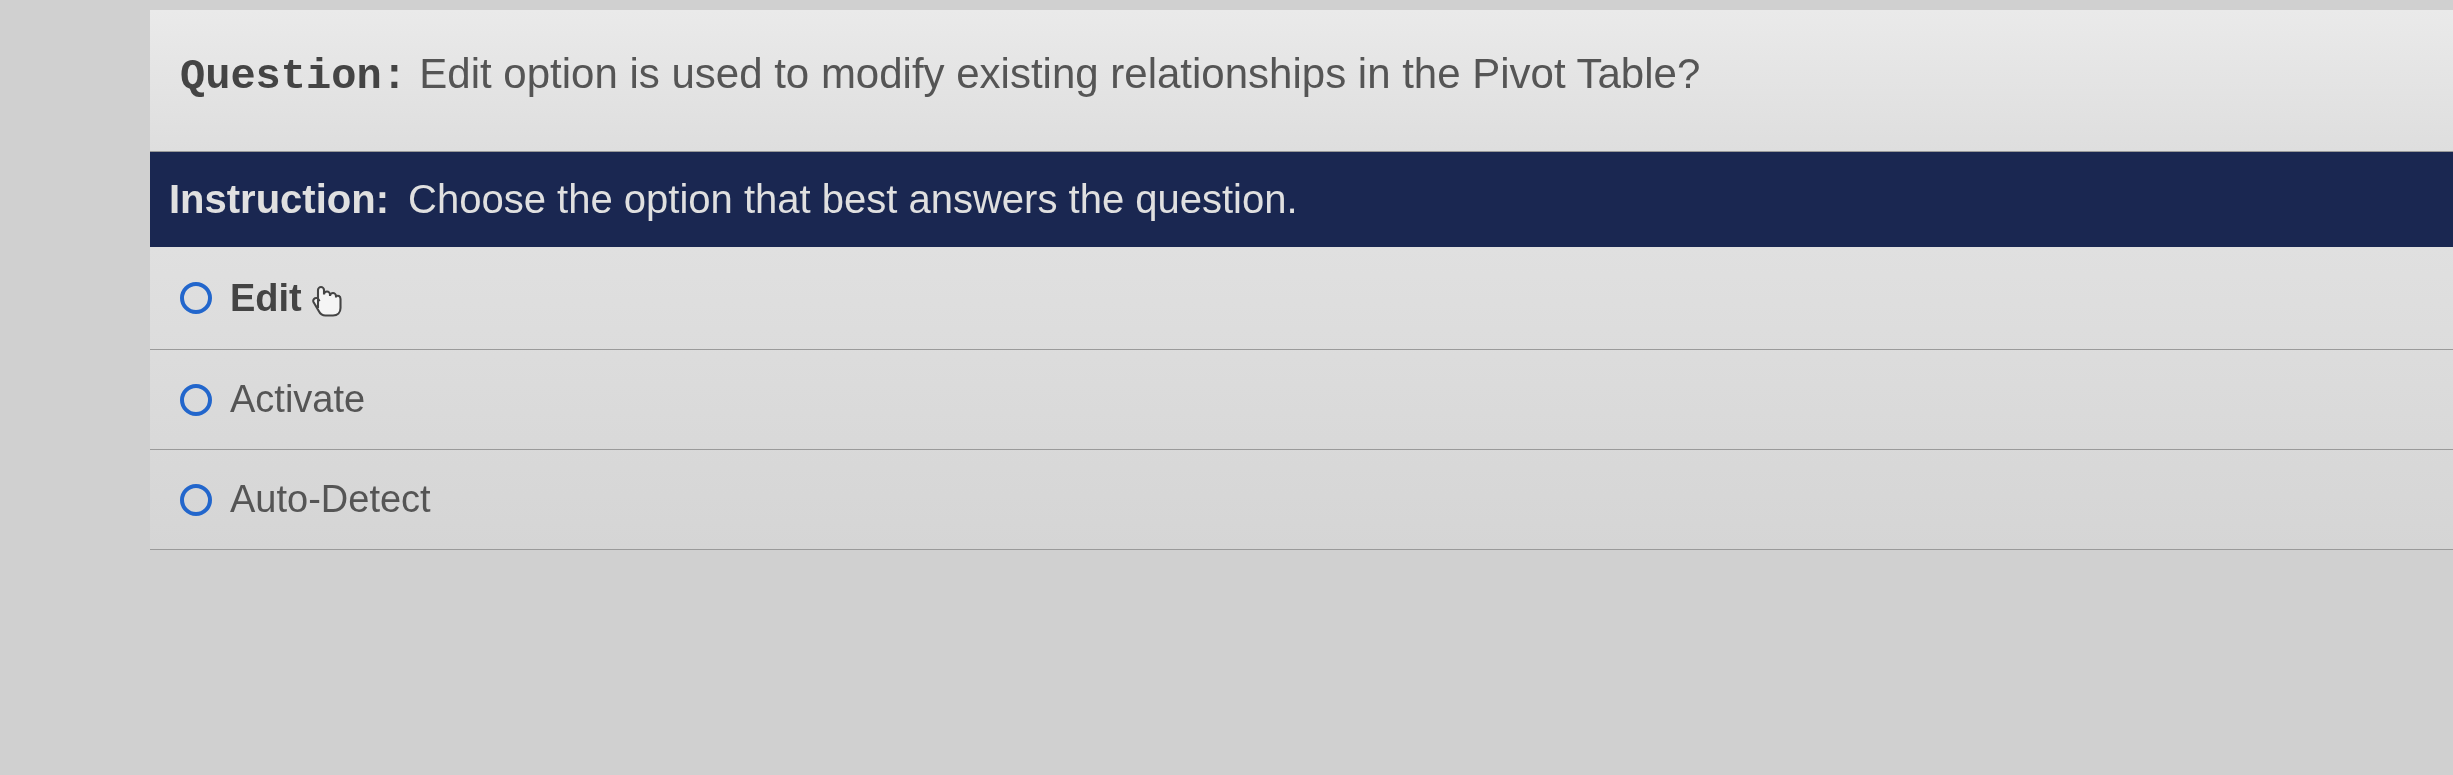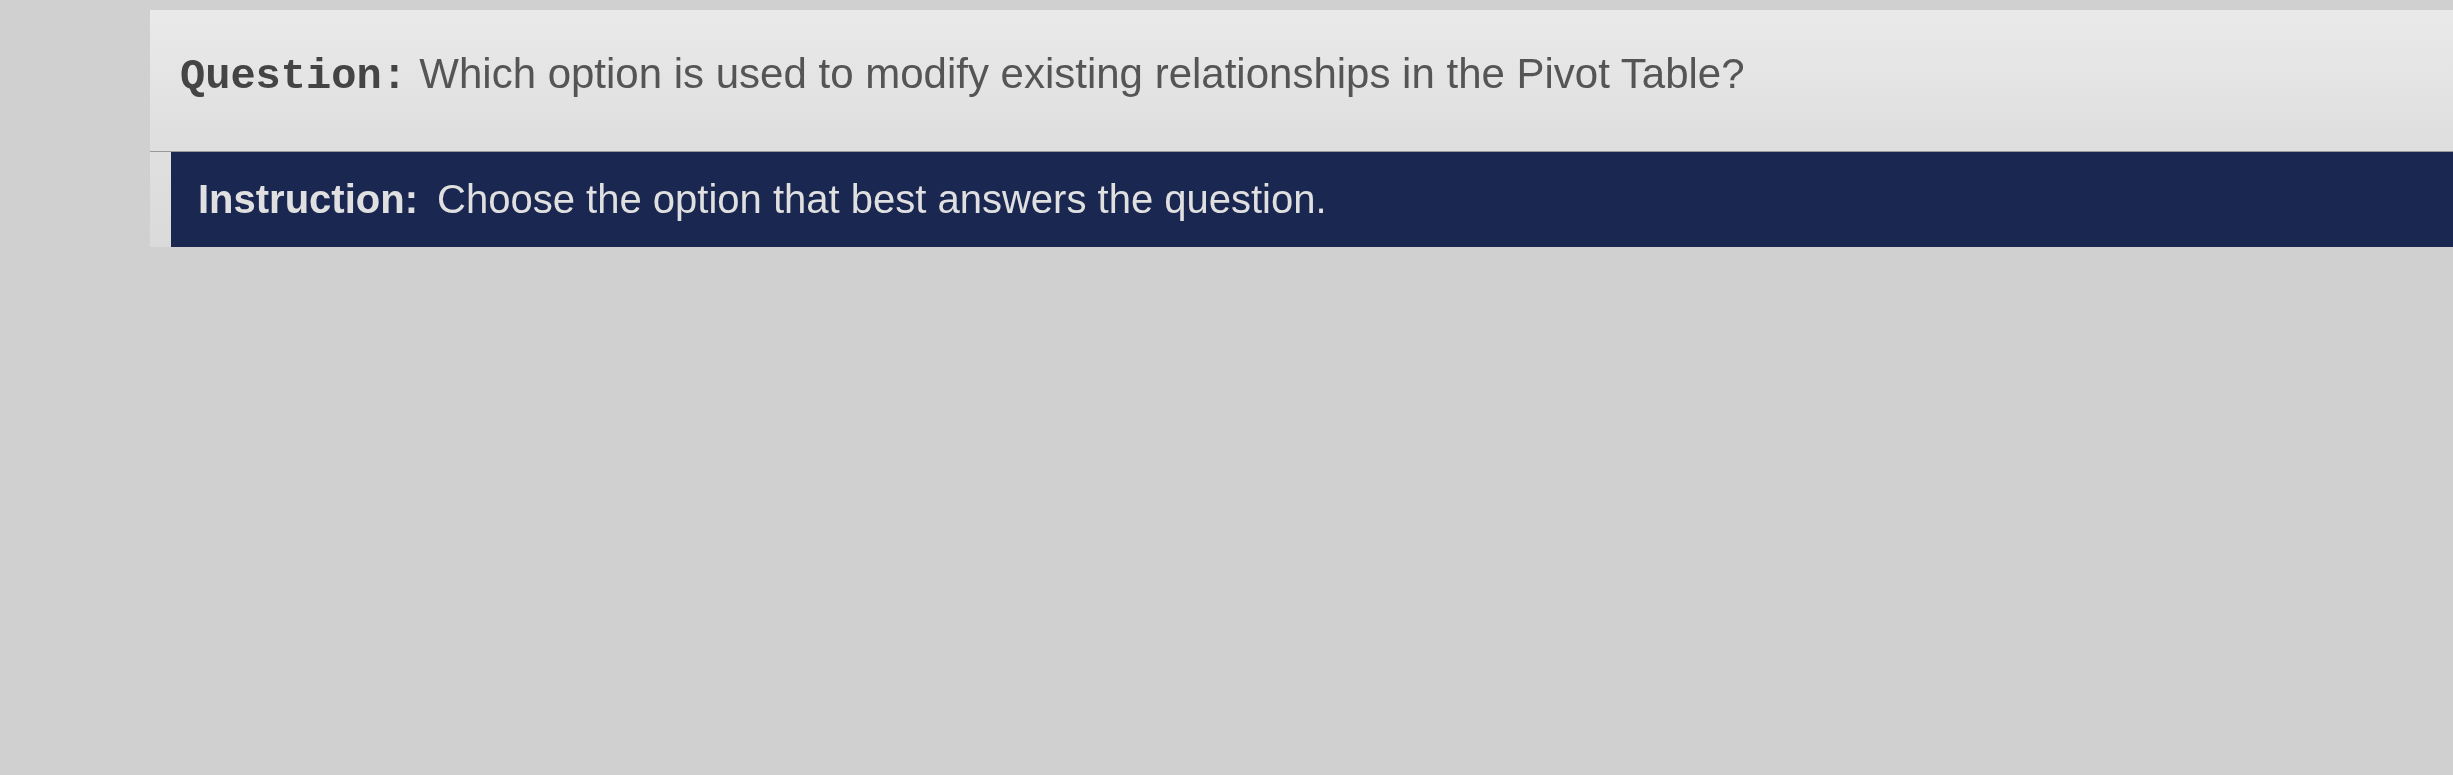--- a/index.html
+++ b/index.html
@@ -35,23 +35,22 @@
     }
     .question-text {
       font-size: 42px;
       color: #555;
       display: inline;
       margin-left: 8px;
     }
     .instruction-section {
       background: #1a2751;
       color: #e0e0e0;
-      padding: 25px 27px;
+      padding: 25px 19px;
       font-size: 40px;
-      margin-left: 21px;
     }
     .instruction-label {
       font-weight: bold;
       display: inline;
     }
     .instruction-text {
       display: inline;
       margin-left: 8px;
     }
     .options-section {
@@ -92,22 +91,45 @@
       height: 42px;
     }
   </style>
 </head>
 <body>
 
 <div class="container">
 
   <div class="question-section">
     <span class="question-label">Question:</span>
-    <span class="question-text">Which option is used to modify existing relationships in the Pivot Table?</span>
+    <span class="question-text">Edit option is used to modify existing relationships in the Pivot Table?</span>
   </div>
 
   <div class="instruction-section">
     <span class="instruction-label">Instruction:</span>
     <span class="instruction-text">Choose the option that best answers the question.</span>
   </div>
 
+  <div class="options-section">
+
+    <div class="option-row">
+      <span class="radio-circle"></span>
+      <span class="option-label">Edit</span>
+      <span class="cursor-icon">
+        <svg viewBox="0 0 24 28" fill="none" stroke="#444" stroke-width="1.4">
+          <path d="M8 22 L8 10 C8 9 9 8 10 8 C11 8 12 9 12 10 L12 13 C12 12 13 11 14 11 C15 11 16 12 16 13 L16 14 C16 13 17 12 18 12 C19 12 20 13 20 14 L20 15 C20 14 21 13.5 22 14 C23 14.5 23 15 23 16 L23 22 C23 25 21 27 18 27 L13 27 C11 27 9.5 26 8.5 24 L5 18 C4.5 17 5 16 6 15.5 C7 15 8 15.5 8.5 16.5 L9 17.5" fill="#f5f5f5"></path>
+        </svg>
+      </span>
+    </div>
+
+    <div class="option-row">
+      <span class="radio-circle"></span>
+      <span class="option-label normal">Activate</span>
+    </div>
+
+    <div class="option-row">
+      <span class="radio-circle"></span>
+      <span class="option-label normal">Auto-Detect</span>
+    </div>
+
+  </div>
 
 </div>
 
 </body></html>

